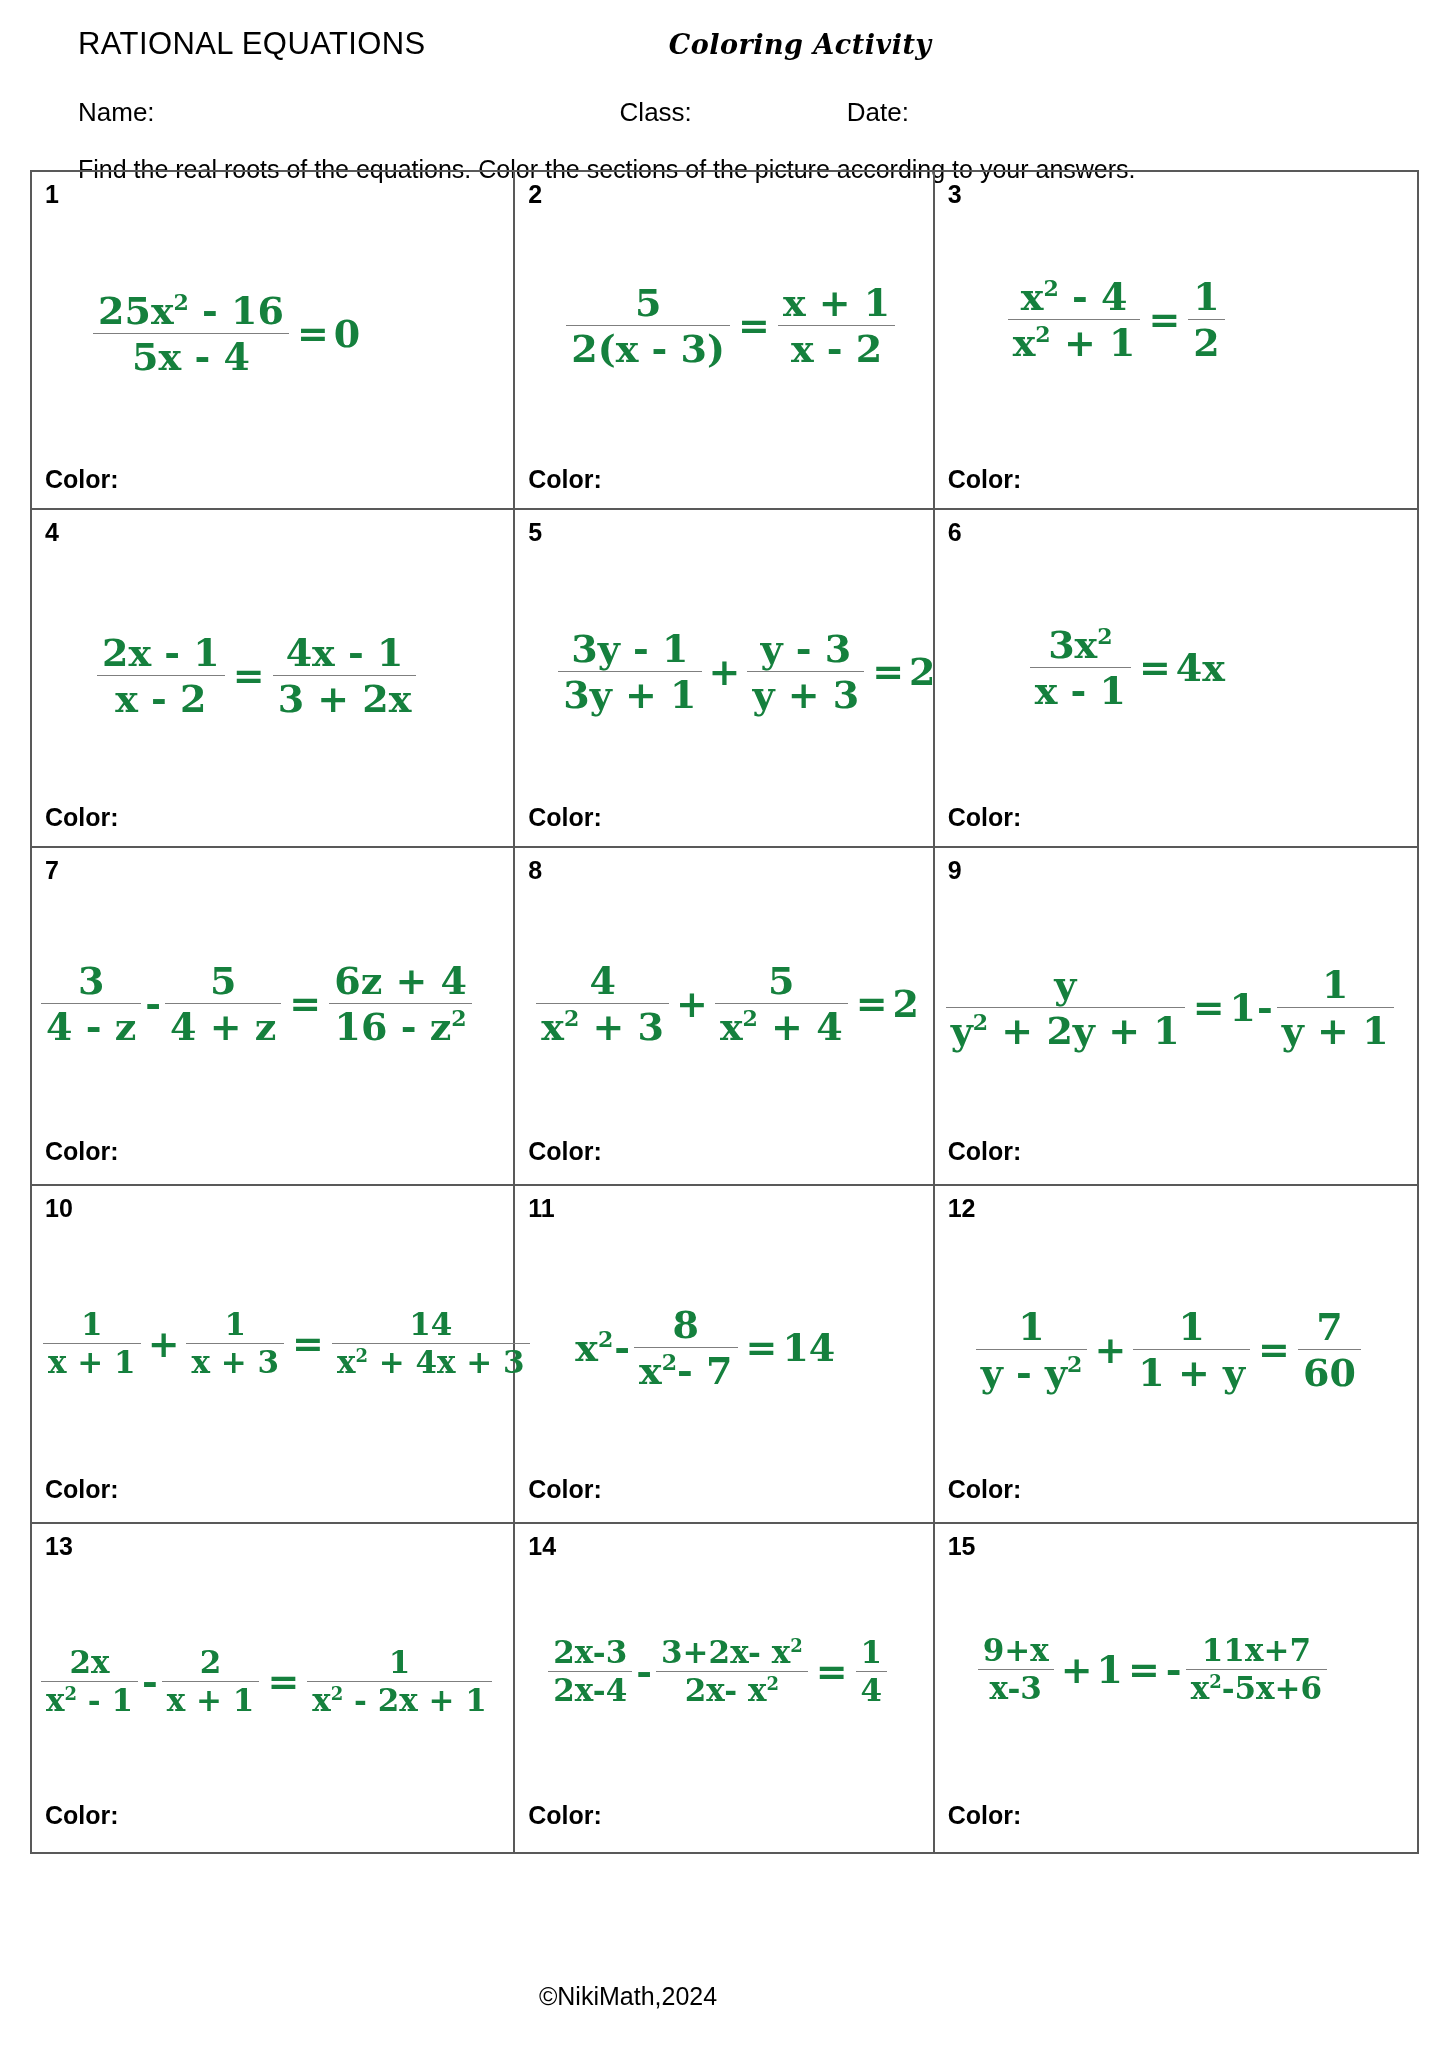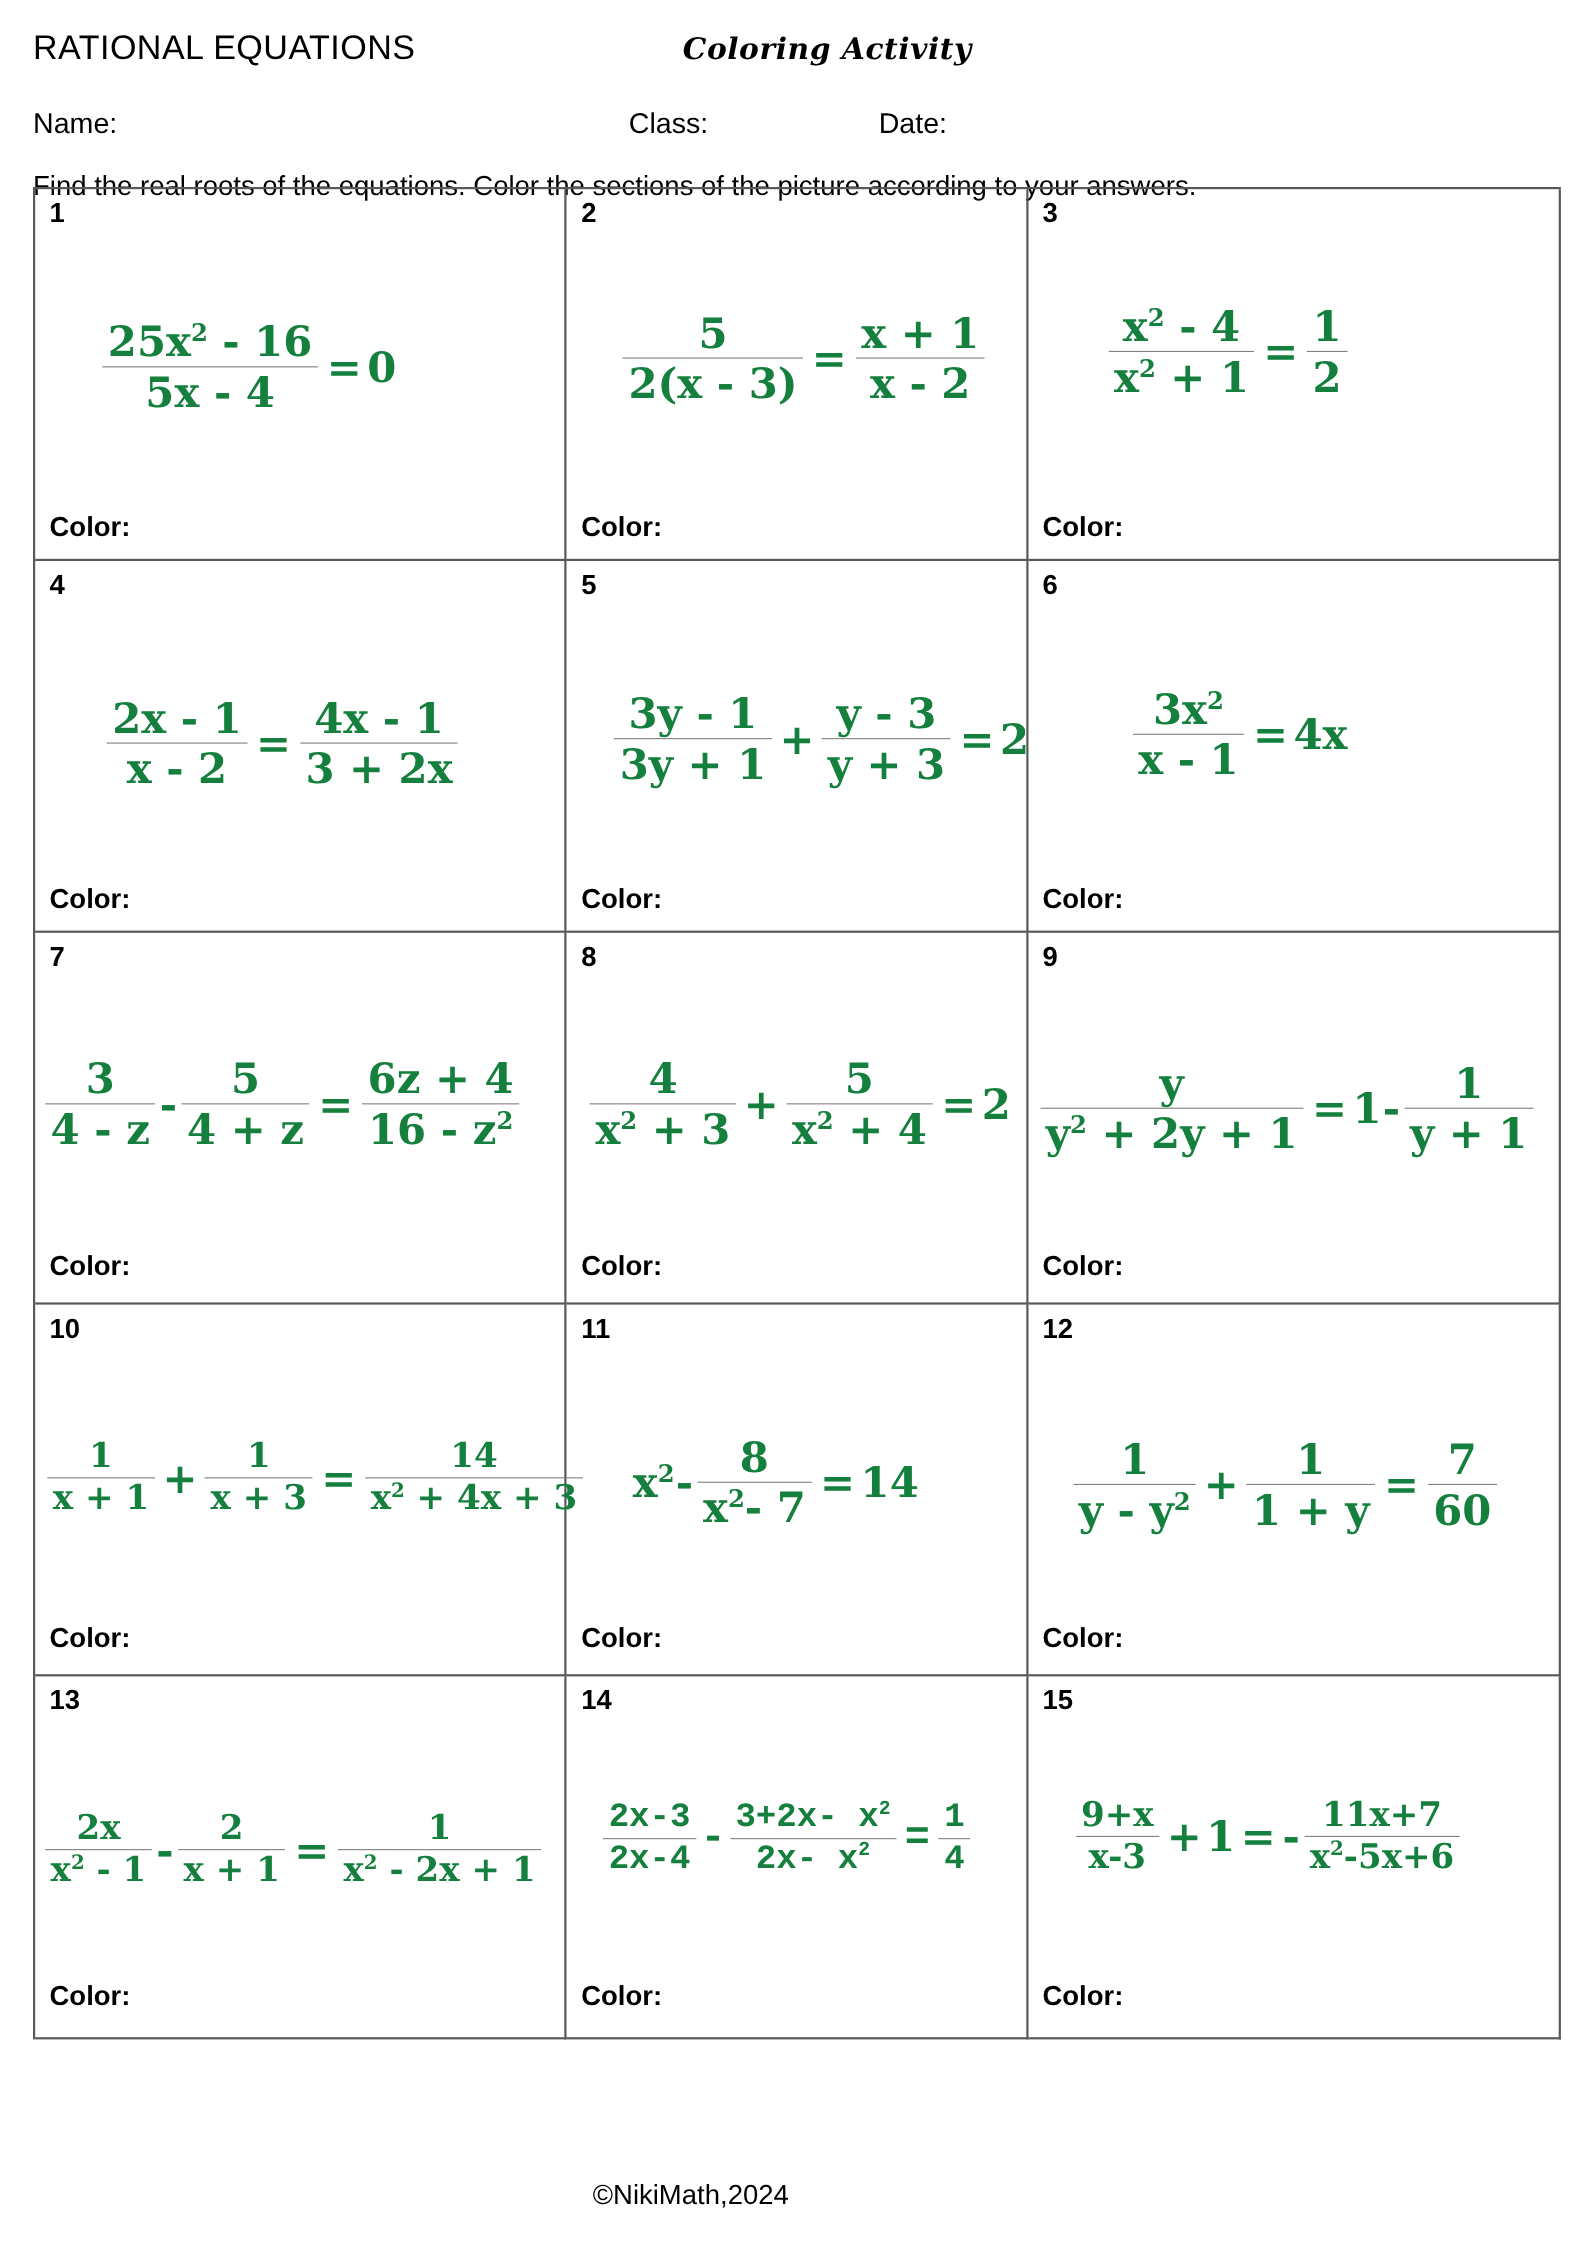--- a/index.html
+++ b/index.html
@@ -20,20 +20,21 @@
   
   .page {
     width: 1448px;
     height: 2048px;
     box-sizing: border-box;
     padding: 0;
     position: relative;
   }
   .header {
     padding: 26px 30px 0 30px;
+    margin-left: 48px;
   }
   .title-row {
     display: flex;
     align-items: baseline;
     height: 46px;
   }
   .doc-title {
     font-size: 31px;
     letter-spacing: 0.4px;
     white-space: nowrap;
@@ -164,21 +165,21 @@
   .eq.p4  { left: 62px;  top: 122px; }
   .eq.p5  { left: 8px;   top: 118px; margin-left: 32px; }
   .eq.p6  { left: 92px;  top: 114px; }
   .eq.p7  { left: 6px;   top: 112px; }
   .eq.p8  { left: 18px;  top: 112px; }
   .eq.p9  { left: 8px;   top: 116px; }
   .eq.p10 { left: 8px;   top: 122px; }
   .eq.p11 { left: 60px;  top: 118px; }
   .eq.p12 { left: 38px;  top: 120px; }
   .eq.p13 { left: 6px;   top: 122px; }
-  .eq.p14 { left: 30px;  top: 112px; font-family: Liberation Mono, monospace; }
+  .eq.p14 { left: 30px;  top: 112px; }
   .eq.p15 { left: 40px;  top: 110px; }
 
   .footer {
     position: absolute;
     left: 0;
     top: 1982px;
     width: 1256px;
     text-align: center;
     font-size: 25px;
   }

